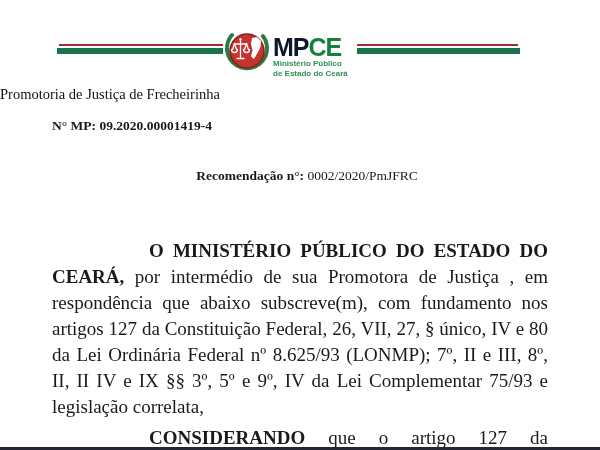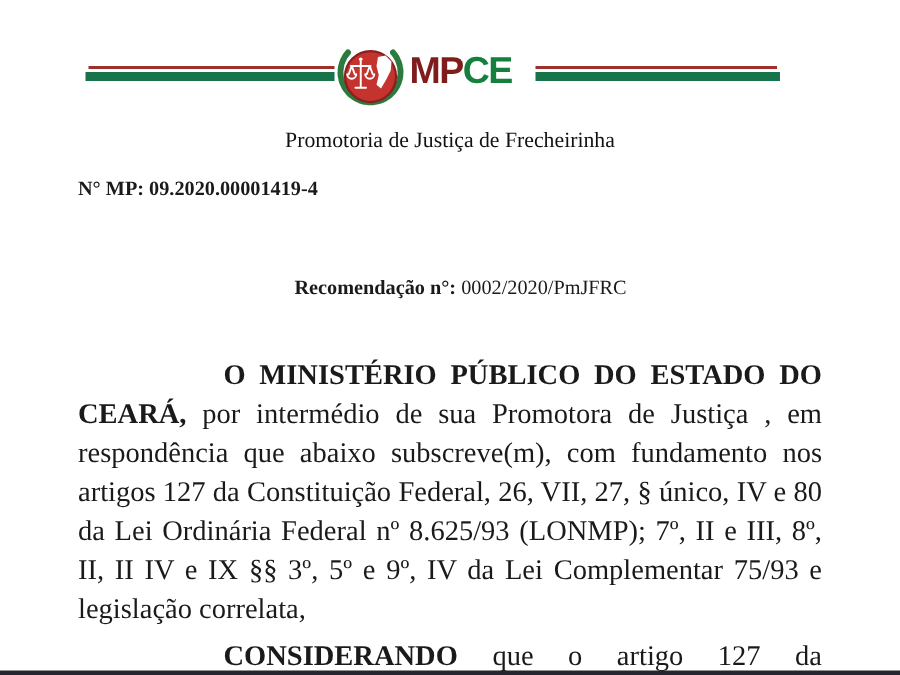--- a/index.html
+++ b/index.html
@@ -18,36 +18,36 @@
   .band.red.left    { left:59px;  width:164px; }
   .band.green.left  { left:57px;  width:166px; }
   .band.red.right   { left:357px; width:161px; }
   .band.green.right { left:357px; width:163px; }
 
   
   .logo { position:absolute; left:224px; top:26px; display:flex; }
   .emblem { width:46px; height:52px; }
   .wordmark { margin-left:3px; padding-top:11px; font-family:"Liberation Sans", sans-serif; }
   .acronym { font-size:25px; font-weight:bold; letter-spacing:-1px; line-height:20px; white-space:nowrap; }
-  .acronym .mp { color:#7f1d1d; }
+  .acronym .mp { color:#0f172a; }
   .acronym .ce { color:#15803d; }
   .logo-sub { color:#2e9150; font-size:8px; line-height:9.5px; font-weight:bold; margin-top:2px; white-space:nowrap; }
 
   .department {
     position:absolute; top:86px; left:0; right:0;
-    text-align:center; font-size:14.5px; color:#111;
+    text-align:left; font-size:14.5px; color:#111;
   }
 
   .mp-number {
     position:absolute; top:118px; left:52px;
     font-size:13.5px; font-weight:bold; white-space:nowrap;
   }
 
   .recommendation {
-    position:absolute; top:184px; left:0; right:0;
+    position:absolute; top:168px; left:0; right:0;
     text-align:center; text-indent:14px; font-size:13.5px; white-space:nowrap;
   }
   .recommendation .label { font-weight:bold; }
 
   .doc-body {
     position:absolute; top:238px; left:52px; right:52px;
   }
   .doc-body p {
     font-size:19px; line-height:26px;
     text-align:justify; text-indent:97px;
@@ -85,20 +85,24 @@
       <line x1="22.5" y1="18" x2="20.5" y2="23.5"></line>
       <line x1="22.5" y1="18" x2="24.5" y2="23.5"></line>
       <path d="M 19.5,23.5 A 3,3 0 0 0 25.5,23.5"></path>
       <line x1="13" y1="32.5" x2="20" y2="32.5"></line>
     </g>
 
     <path d="M 28,12 L 33,11 L 37,15 L 36.5,21 L 33.5,27 L 30,33 L 27,30.5 L 28.5,24 L 27,18 Z" fill="#ffffff"></path>
   </svg>
   <div class="wordmark">
     <div class="acronym"><span class="mp">MP</span><span class="ce">CE</span></div>
+    <div class="logo-sub">
+      <div>Ministério Público</div>
+      <div>de Estado do Ceará</div>
+    </div>
   </div>
 </div>
 
 <div class="department">Promotoria de Justiça de Frecheirinha</div>
 
 <div class="mp-number"><span>N° MP:</span> <span>09.2020.00001419-4</span></div>
 
 <div class="recommendation"><span class="label">Recomendação n°:</span> <span>0002/2020/PmJFRC</span></div>
 
 <div class="doc-body">

